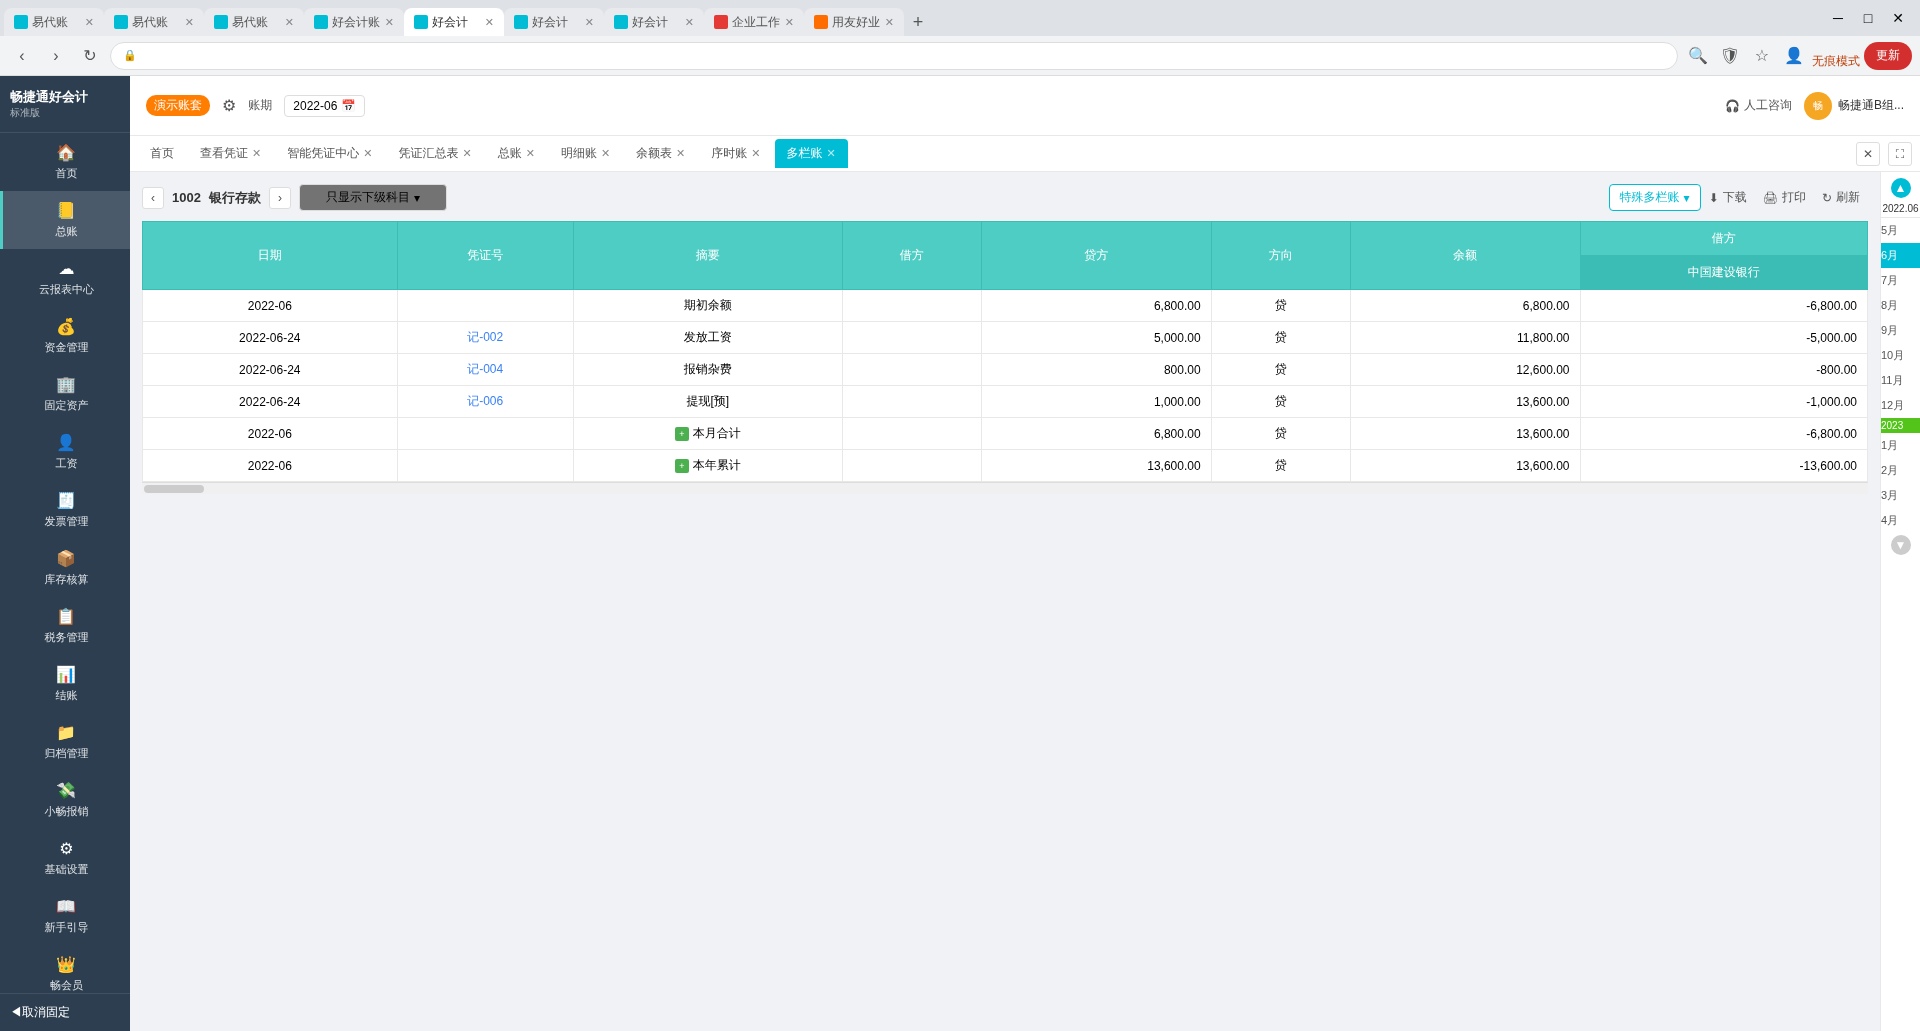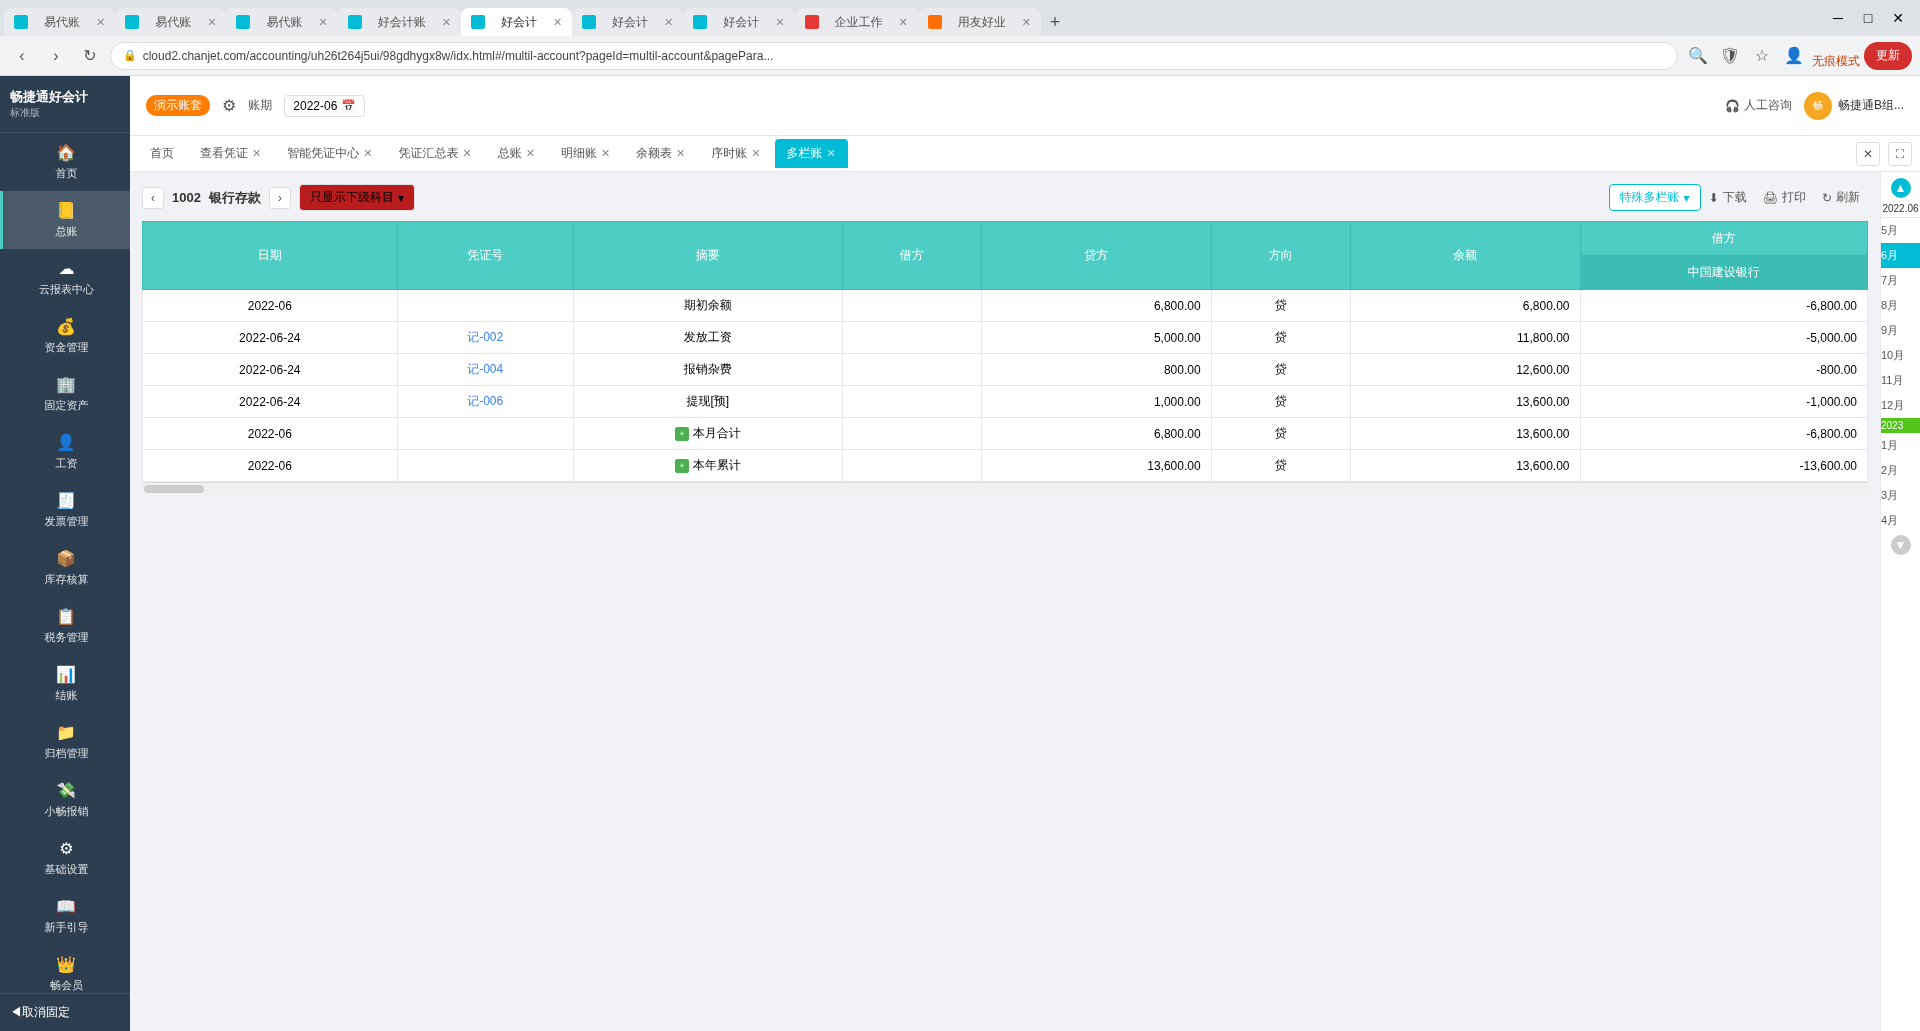--- a/index.html
+++ b/index.html
@@ -1,21 +1,21 @@
 <!DOCTYPE html>
 <html><head>
   <meta charset="utf-8">
   <style>
     * { box-sizing: border-box; margin: 0; padding: 0; }
     body { font-family: 'Microsoft YaHei', Arial, sans-serif; font-size: 12px; background: #f0f2f5; overflow: hidden; width: 1920px; height: 1031px; }
 
     
     .browser-chrome { background: #dee1e6; height: 36px; display: flex; align-items: stretch; }
     .tab-bar { display: flex; align-items: flex-end; flex: 1; padding-left: 4px; }
-    .tab { display: flex; align-items: center; height: 28px; padding: 0 10px; border-radius: 8px 8px 0 0; background: #e8eaed; font-size: 12px; color: #555; cursor: pointer; border: none; gap: 16px; min-width: 100px; max-width: 130px; white-space: nowrap; }
+    .tab { display: flex; align-items: center; height: 28px; padding: 0 10px; border-radius: 8px 8px 0 0; background: #e8eaed; font-size: 12px; color: #555; cursor: pointer; border: none; gap: 4px; min-width: 100px; max-width: 130px; white-space: nowrap; }
     .tab.active { background: #fff; color: #333; }
     .tab .favicon { width: 14px; height: 14px; border-radius: 2px; display: inline-block; }
     .tab .close-btn { font-size: 11px; color: #888; margin-left: auto; cursor: pointer; }
     .tab-new { width: 28px; height: 28px; display: flex; align-items: center; justify-content: center; font-size: 18px; color: #555; cursor: pointer; }
     .browser-controls { display: flex; align-items: center; gap: 2px; padding-right: 8px; }
     .win-btn { width: 28px; height: 28px; display: flex; align-items: center; justify-content: center; font-size: 14px; cursor: pointer; }
 
     
     .address-row { background: #f1f3f4; height: 40px; display: flex; align-items: center; padding: 0 8px; gap: 6px; border-bottom: 1px solid #ddd; }
     .nav-btn { width: 28px; height: 28px; border-radius: 50%; display: flex; align-items: center; justify-content: center; cursor: pointer; color: #555; font-size: 16px; }
@@ -59,21 +59,21 @@
     .tab-expand { margin-left: auto; display: flex; gap: 8px; }
     .tab-expand-btn { width: 24px; height: 24px; display: flex; align-items: center; justify-content: center; cursor: pointer; color: #555; border: 1px solid #ddd; border-radius: 3px; }
 
     
     .content { flex: 1; display: flex; overflow: hidden; }
     .ledger-area { flex: 1; padding: 12px; overflow: auto; }
 
     
     .ledger-toolbar { display: flex; align-items: center; gap: 8px; margin-bottom: 10px; }
     .nav-arrow { width: 22px; height: 22px; border: 1px solid #ddd; border-radius: 3px; display: flex; align-items: center; justify-content: center; cursor: pointer; color: #555; font-size: 12px; background: white; }
-    .filter-btn { border: 1px solid #ddd; border-radius: 4px; padding: 4px 10px; font-size: 12px; cursor: pointer; background: #b91c1c; display: flex; align-items: center; gap: 4px; }
+    .filter-btn { border: 1px solid #ddd; border-radius: 4px; padding: 4px 26px; font-size: 12px; cursor: pointer; background: #737373; display: flex; align-items: center; gap: 4px; }
     .toolbar-right { margin-left: auto; display: flex; }
     .special-btn { border: 1px solid #00bcd4; color: #00bcd4; background: white; border-radius: 4px; padding: 4px 10px; font-size: 12px; cursor: pointer; display: flex; align-items: center; gap: 4px; }
     .action-btn { border: none; background: none; color: #555; font-size: 12px; cursor: pointer; display: flex; align-items: center; gap: 4px; padding: 4px 8px; }
 
     
     .ledger-table { width: 100%; border-collapse: collapse; background: white; font-size: 12px; }
     .ledger-table thead tr { background: #4ecdc4; color: white; }
     .ledger-table th { padding: 8px 10px; text-align: center; font-weight: normal; border: 1px solid #3bbdb5; }
     .ledger-table th.sub-header { background: #3bbdb5; margin-top: 47px; }
     .ledger-table td { padding: 7px 10px; border: 1px solid #e8e8e8; text-align: center; }
@@ -153,21 +153,20 @@
     <div class="win-btn">✕</div>
   </div>
 </div>
 
 <div class="address-row">
   <div class="nav-btn">‹</div>
   <div class="nav-btn">›</div>
   <div class="nav-btn">↻</div>
   <div class="address-bar">
     <span style="font-size:11px;color:#999;margin-right:6px;">🔒</span>
-    <span>cloud2.chanjet.com/accounting/uh26t264j5ui/98gdhygx8w/idx.html#/multil-account?pageId=multil-account&amp;pagePara...</span>
   </div>
   <div class="address-icons">
     <div class="addr-icon">🔍</div>
     <div class="addr-icon">🛡</div>
     <div class="addr-icon">☆</div>
     <div class="addr-icon">👤</div>
     <div style="display:flex;align-items:flex-end;gap:4px;font-size:12px;color:#c2410c;cursor:pointer;">
       <span>无痕模式</span>
     </div>
     <button class="update-btn">更新</button>

